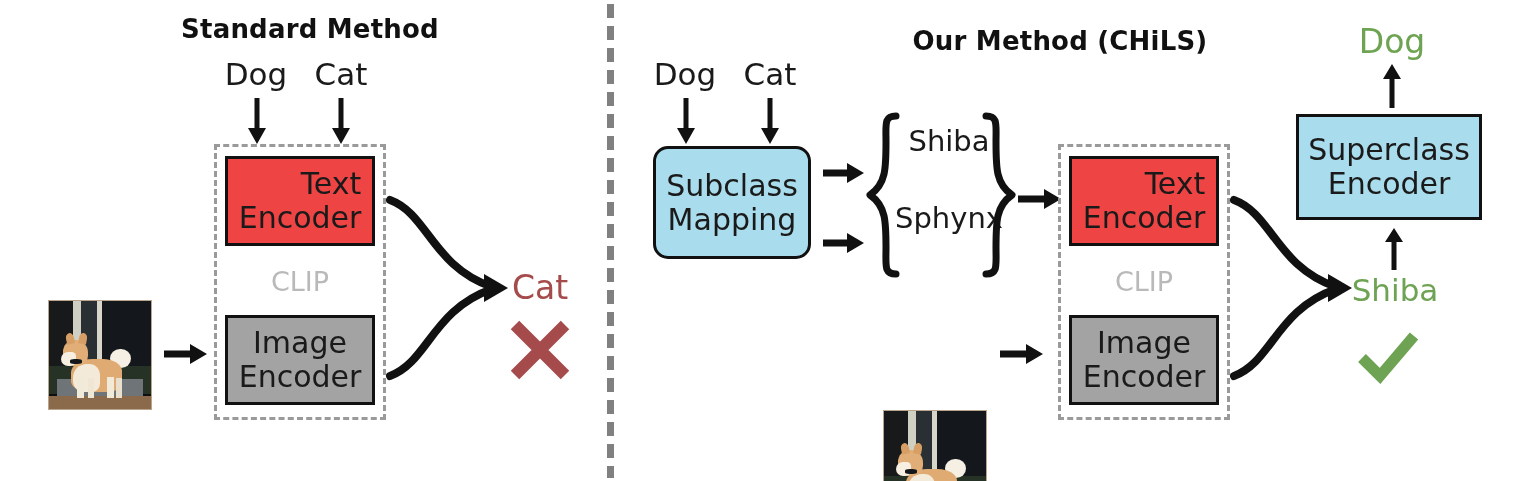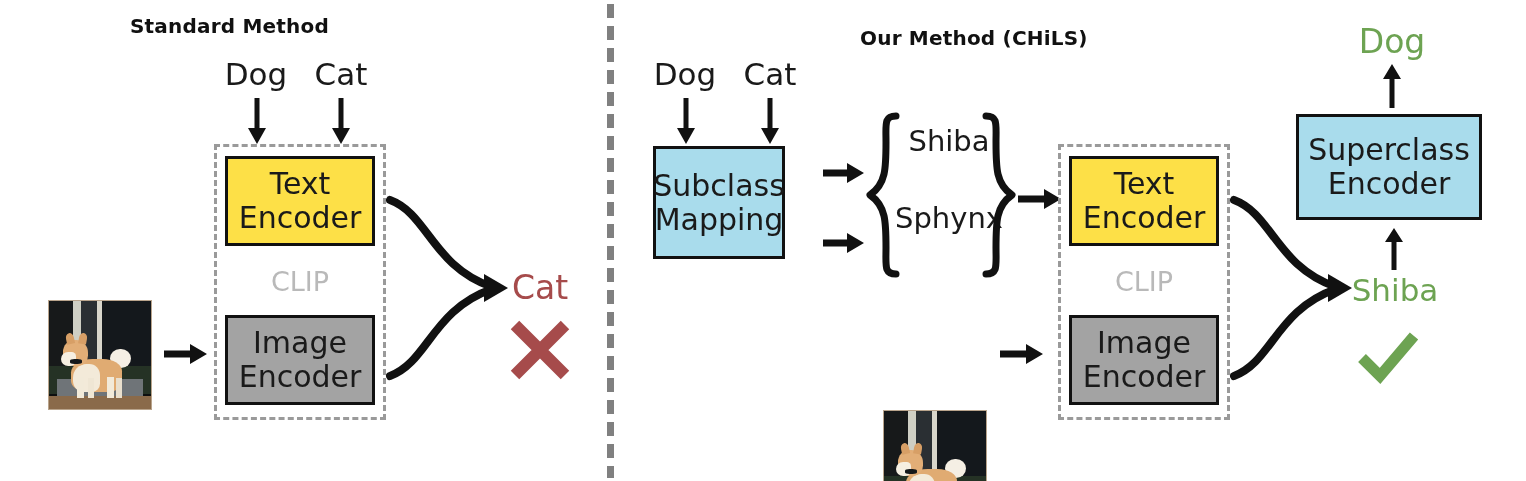--- a/index.html
+++ b/index.html
@@ -6,22 +6,22 @@
   body{
     width:1526px;height:481px;position:relative;overflow:hidden;
     font-family:"DejaVu Sans","Liberation Sans",sans-serif;
     color:#111111;
   }
   .stage{position:absolute;left:0;top:0;width:1526px;height:481px;}
   .abs{position:absolute;}
 
   
   .title{
-    font-weight:bold;font-size:20px;letter-spacing:.2px;
-    color:#111111;white-space:nowrap;
+    font-weight:bold;font-size:26px;letter-spacing:.2px;
+    color:#111111;white-space:nowrap;text-align:center;
   }
 
   
   .lbl{
     font-size:31px;font-weight:400;color:#1a1a1a;white-space:nowrap;
     text-align:center;line-height:1.08;
   }
   .lbl-sm{font-size:29px;}
   .clip-lbl{
     font-size:27px;color:#b9b9b9;white-space:nowrap;text-align:center;
@@ -29,21 +29,21 @@
   .out-bad{color:#a64b4b;font-size:33px;white-space:nowrap;}
   .out-good{color:#6da352;font-size:31px;white-space:nowrap;}
 
   
   .box{
     box-sizing:border-box;border:3px solid #111111;
     display:flex;align-items:center;justify-content:center;
     text-align:center;line-height:1.12;font-size:30px;color:#1a1a1a;
   }
   .box .boxtxt{white-space:pre-line;}
-  .box-yellow{background:#fde047;}
+  .box-yellow{background:#ef4444;text-align:right;}
   .box-pink{background:#a3a3a3;}
   .box-blue{background:#a9dcec;}
 
   .clipwrap{
     box-sizing:border-box;
     border:3px dashed #9a9a9a;
     background:transparent;
   }
 
   
@@ -182,21 +182,21 @@
     <svg width="24" height="48" viewBox="0 0 24 48">
       <path class="ink" d="M9.5 0 h5 v30 h6.5 L12 46 L3 30 h6.5 z"></path>
     </svg>
   </div>
   <div class="abs" style="left:758px;top:98px;">
     <svg width="24" height="48" viewBox="0 0 24 48">
       <path class="ink" d="M9.5 0 h5 v30 h6.5 L12 46 L3 30 h6.5 z"></path>
     </svg>
   </div>
 
-  <div class="abs box box-blue" style="left:653px;top:146px;width:132px;height:113px;">
+  <div class="abs box box-blue" style="left:653px;top:146px;width:158px;height:113px;border-radius:15px;">
     <span class="boxtxt">Subclass
 Mapping</span>
   </div>
 
   <div class="abs" style="left:823px;top:162px;">
     <svg width="42" height="22" viewBox="0 0 42 22">
       <path class="ink" d="M0 7.5 h24 V1 L41 11 L24 21 v-6.5 H0 z"></path>
     </svg>
   </div>
   <div class="abs" style="left:823px;top:232px;">

